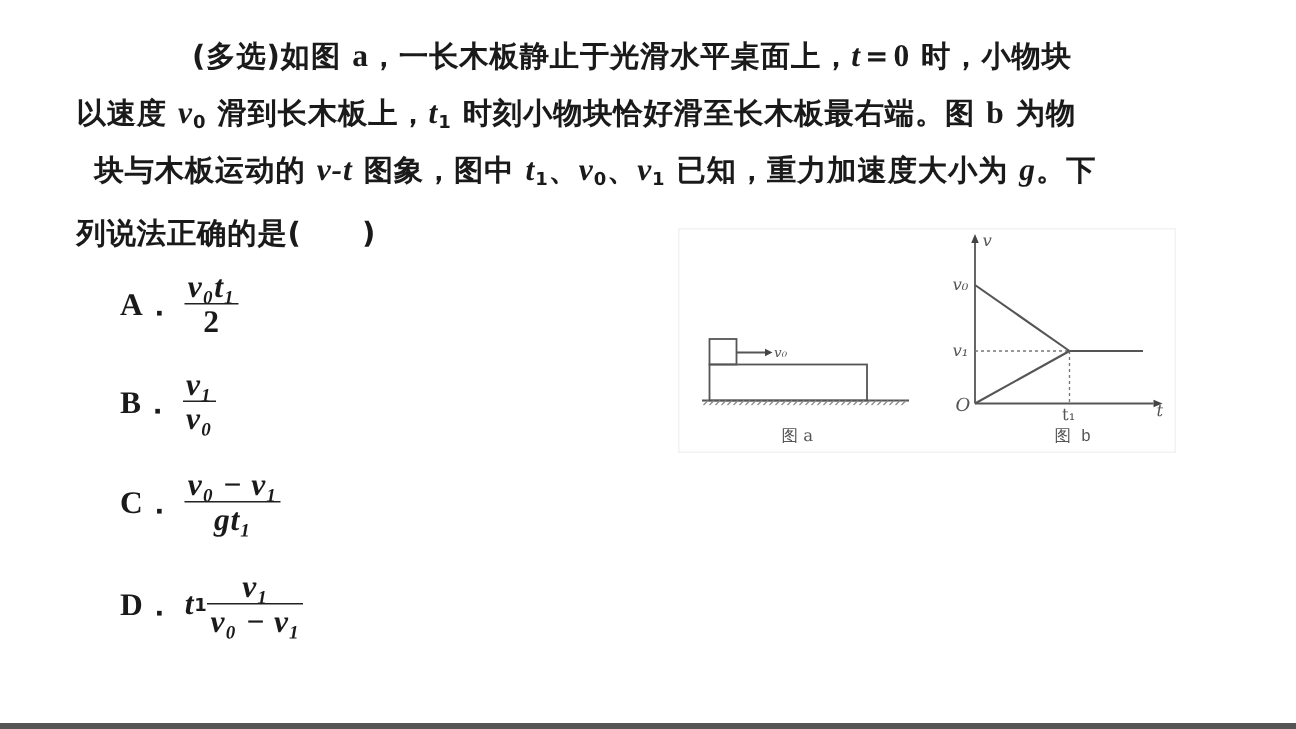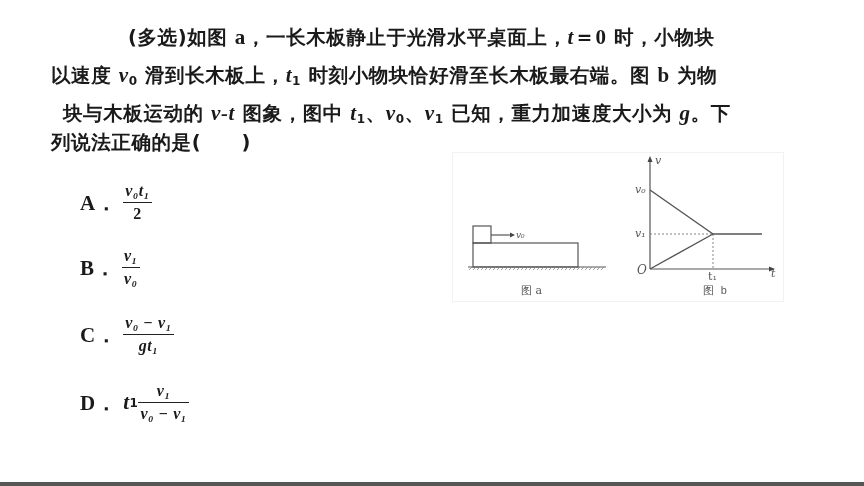--- a/index.html
+++ b/index.html
@@ -9,21 +9,21 @@
   }
   .line {
     position: absolute; font-size: 19.5px; font-weight: bold; white-space: nowrap;
     letter-spacing: 0.6px; line-height: 24px;
   }
   .it { font-family: "Liberation Serif", "DejaVu Serif", serif; font-style: italic; font-weight: bold; font-size: 21px; }
   .rm { font-family: "Liberation Serif", "DejaVu Serif", serif; font-weight: bold; font-size: 21px; }
   sub { font-size: 12px; vertical-align: -3px; font-style: normal; }
   .frac {
     display: inline-block; vertical-align: middle; text-align: center;
-    font-family: "Liberation Serif", "DejaVu Serif", serif; font-weight: bold; font-size: 16px; line-height: 22px;
+    font-family: "Liberation Serif", "DejaVu Serif", serif; font-weight: bold; font-size: 21px; line-height: 22px;
   }
   .frac .num { display: block; padding: 0 2px; border-bottom: 1.3px solid #222; font-style: italic; }
   .frac .den { display: block; padding: 0 2px; font-style: italic; }
   .frac .den.up { font-style: normal; }
   .opt { position: absolute; font-size: 19.5px; font-weight: bold; white-space: nowrap; letter-spacing: 0.5px; display: flex; align-items: center; }
   .opt .letter { font-family: "Liberation Serif", "DejaVu Serif", serif; font-size: 21px; margin-right: 6px; }
   .figure-box {
     position: absolute; left: 452px; top: 152px; width: 330px; height: 148px;
     border: 1px solid #f2f2f2; background: #fff;
   }
@@ -38,21 +38,21 @@
 </div>
 
 <div class="line" style="left:51px; top:63px;">
   <span>以速度 </span><span class="it">v</span><sub>0</sub><span> 滑到长木板上，</span><span class="it">t</span><sub>1</sub><span> 时刻小物块恰好滑至长木板最右端。图 </span><span class="rm">b</span><span> 为物</span>
 </div>
 
 <div class="line" style="left:51px; top:101px;margin-left:12px;">
   <span>块与木板运动的 </span><span class="it">v-t</span><span> 图象，图中 </span><span class="it">t</span><sub>1</sub><span>、</span><span class="it">v</span><sub>0</sub><span>、</span><span class="it">v</span><sub>1</sub><span> 已知，重力加速度大小为 </span><span class="it">g</span><span>。下</span>
 </div>
 
-<div class="line" style="left:51px; top:131px;">
+<div class="line" style="left:51px; top:144px;">
   <span>列说法正确的是(　　)</span>
 </div>
 
 <div class="opt" style="left:80px; top:180px;">
   <span class="letter">A．</span>
   <span class="frac">
     <span class="num">v₀t₁</span>
     <span class="den up">2</span>
   </span>
 </div>

